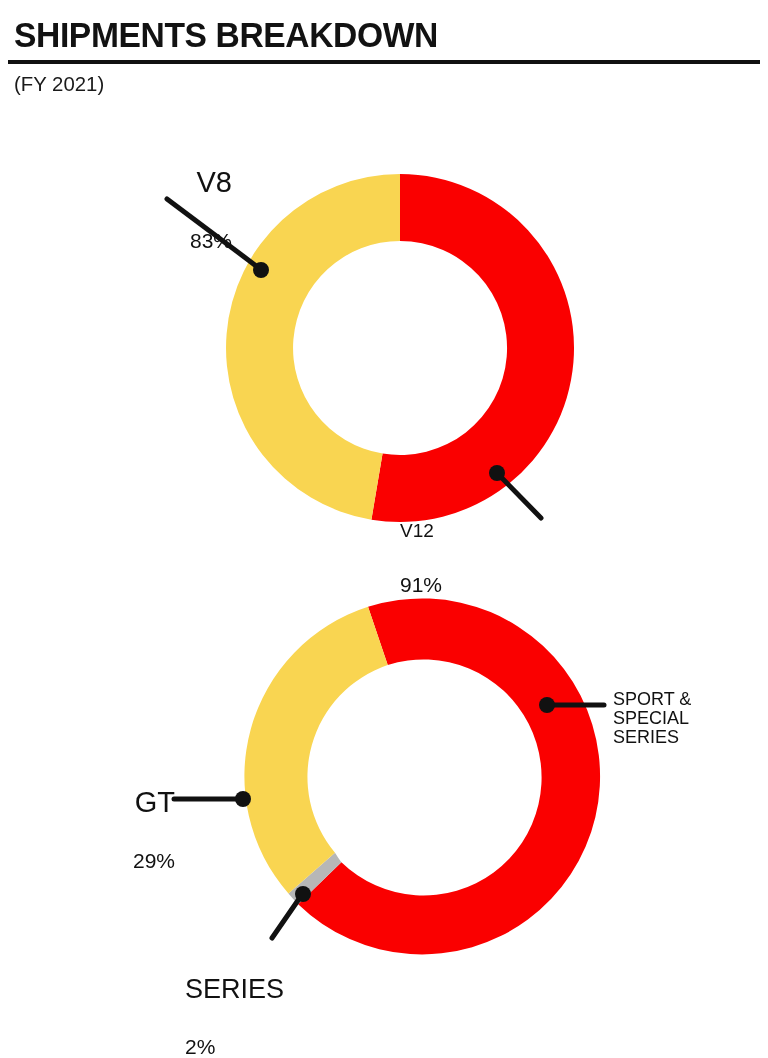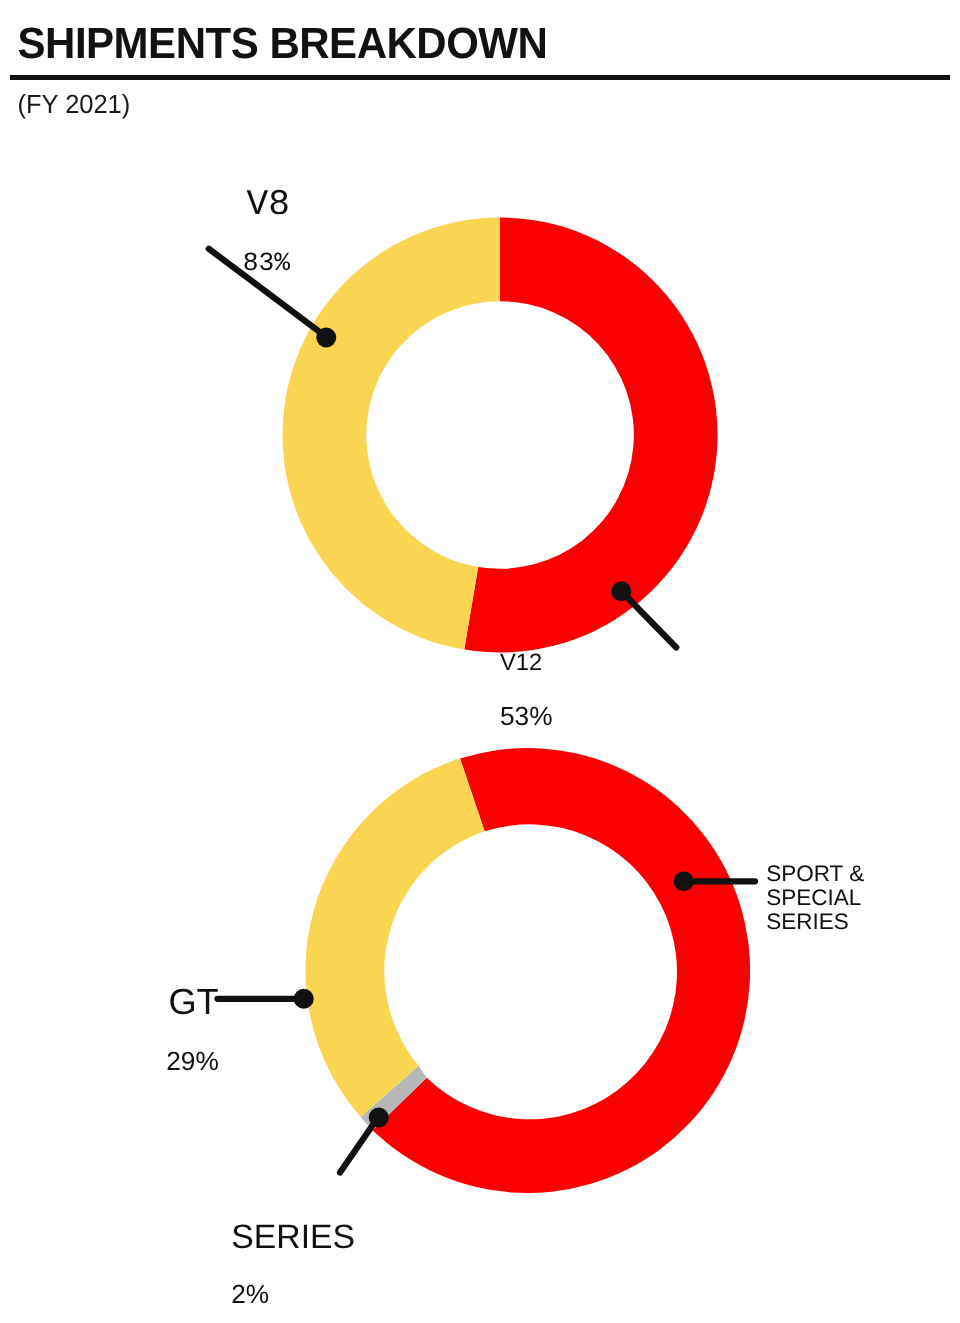--- a/index.html
+++ b/index.html
@@ -87,27 +87,27 @@
     display: block;
     font-size: 27px;
     font-weight: 500;
     letter-spacing: 0px;
     white-space: pre-line;
   }
   .callout .cl-value {
     display: block;
     font-size: 21px;
     font-weight: 400;
-    margin-top: 6px;
+    margin-top: 17px;
   }
   .callout.align-right { text-align: right; }
   .callout.align-left  { text-align: left;  }
 
   
-  #callout-v8  { left: 42px;  top: 12px;  width: 190px; font-family: Liberation Mono, monospace; }
+  #callout-v8  { left: 42px;  top: 30px;  width: 190px; }
   #callout-v8 .cl-name  { font-size: 29px; }
   #callout-v12 { left: 400px; top: 384px; width: 210px; }
   #callout-v12 .cl-name { font-size: 19px; }
 
   
   #callout-sport { left: 613px; top: 93px;  width: 155px; }
   #callout-sport .cl-name { font-size: 18px; line-height: 1.06; }
   #callout-gt    { left: -10px; top: 190px; width: 185px; }
   #callout-gt .cl-name { font-size: 29px; }
   #callout-icona { left: 185px; top: 378px; width: 200px; }
@@ -149,21 +149,21 @@
     </g>
   </svg>
 
   <div class="callout align-right" id="callout-v8">
     <span class="cl-name">V8</span>
     <span class="cl-value">83%</span>
   </div>
 
   <div class="callout align-left" id="callout-v12">
     <span class="cl-name">V12</span>
-    <span class="cl-value">53%</span>
+    <span class="cl-value">91%</span>
   </div>
 </div>
 
 <div class="donut-stage" id="donut-stage-models">
 
   <svg class="donut-svg" id="donut-svg-models" viewBox="0 0 768 478">
 
     <path d="M 368.03 26.81
              A 178 178 0 1 1 298.13 324.18
              L 341.38 282.14

